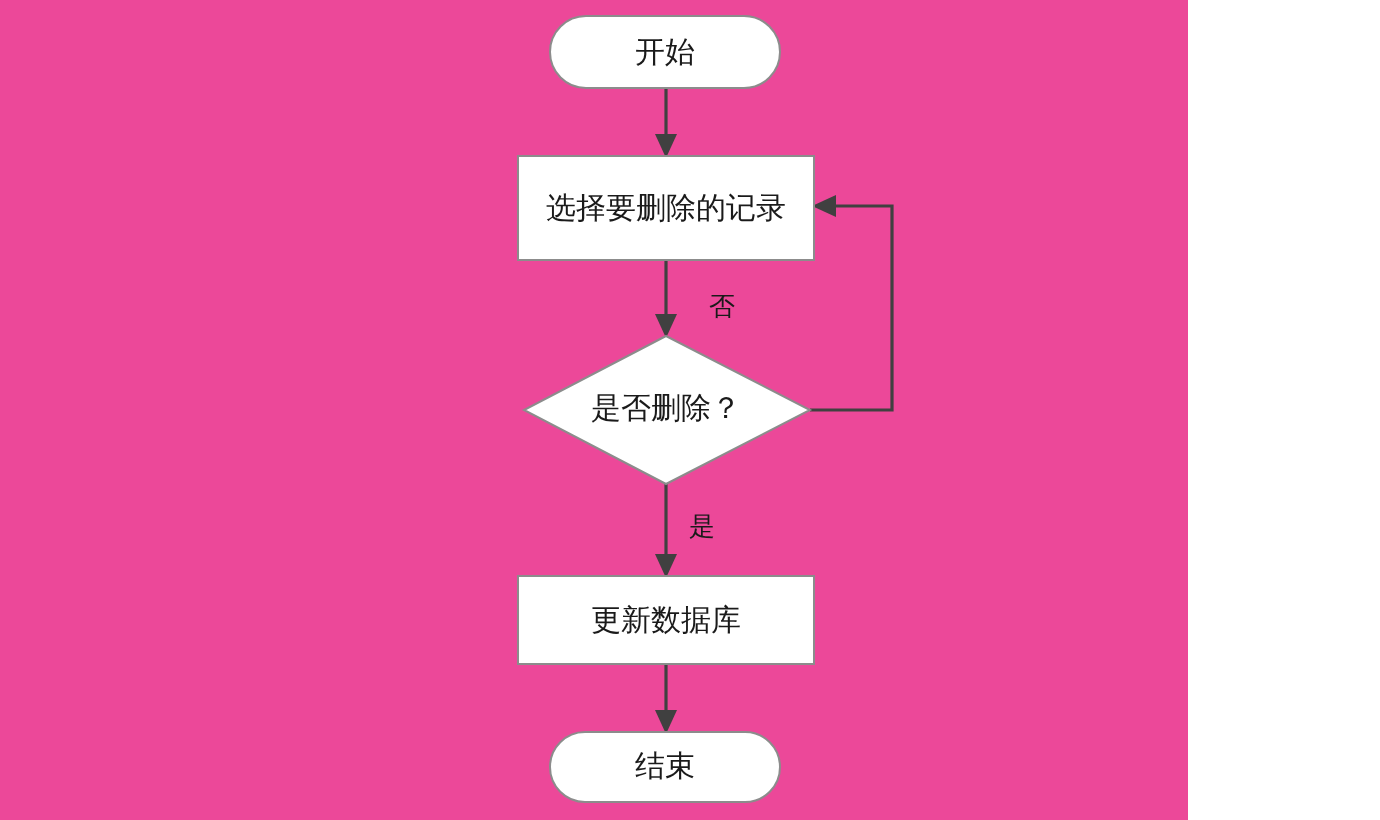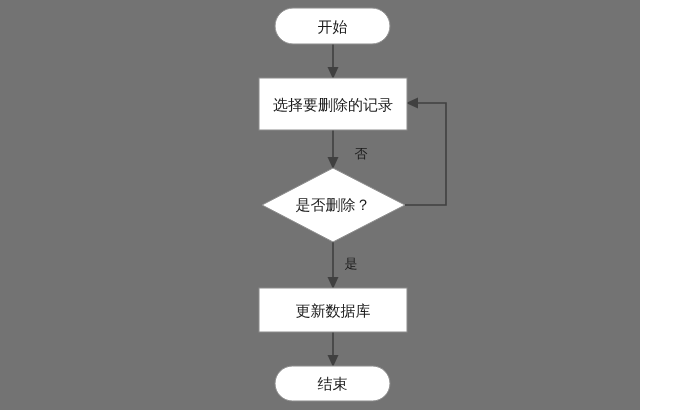--- a/index.html
+++ b/index.html
@@ -8,23 +8,23 @@
     background: #ffffff;
   }
   body {
     width: 690px;
     height: 410px;
     font-family: "DejaVu Sans", "Liberation Sans", sans-serif;
     overflow: hidden;
   }
   #flowchart-canvas {
     position: relative;
-    width: 640px;
+    width: 594px;
     height: 410px;
-    background: #737373;
+    background: #ec4899;
   }
   svg.diagram {
     display: block;
     width: 690px;
     height: 410px;
   }
   .node-shape {
     fill: #ffffff;
     stroke: #8c8c8c;
     stroke-width: 1;

